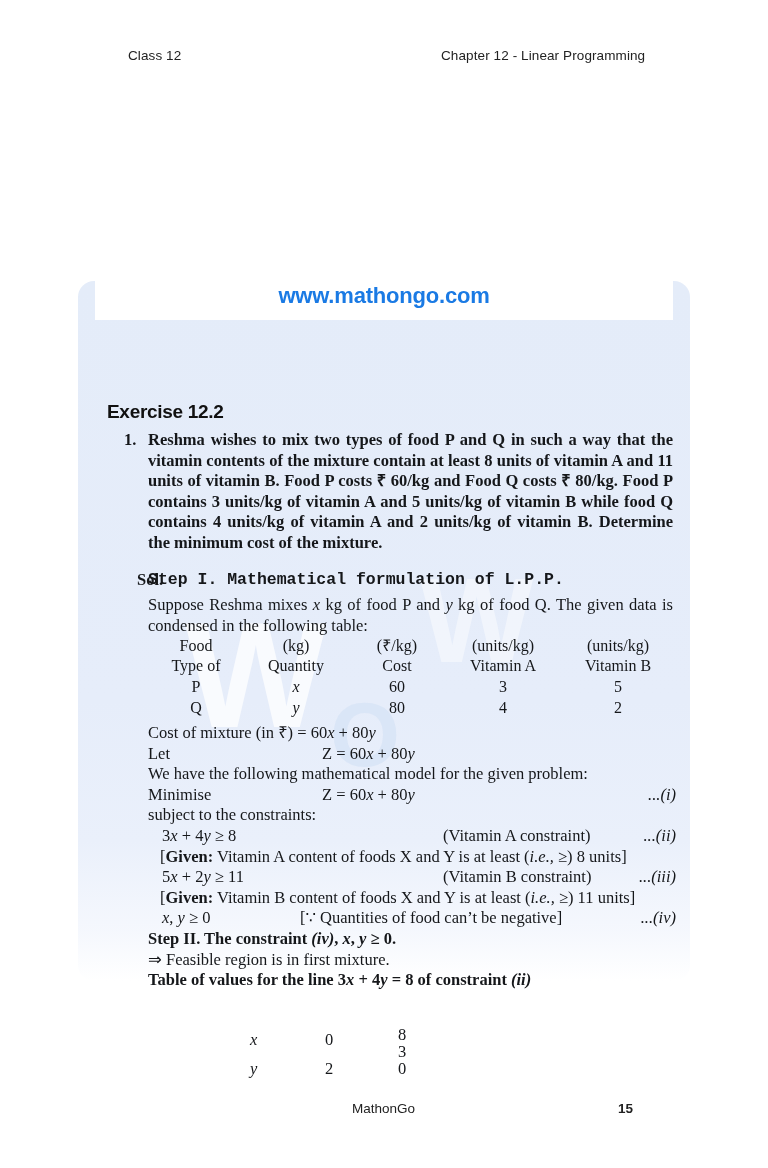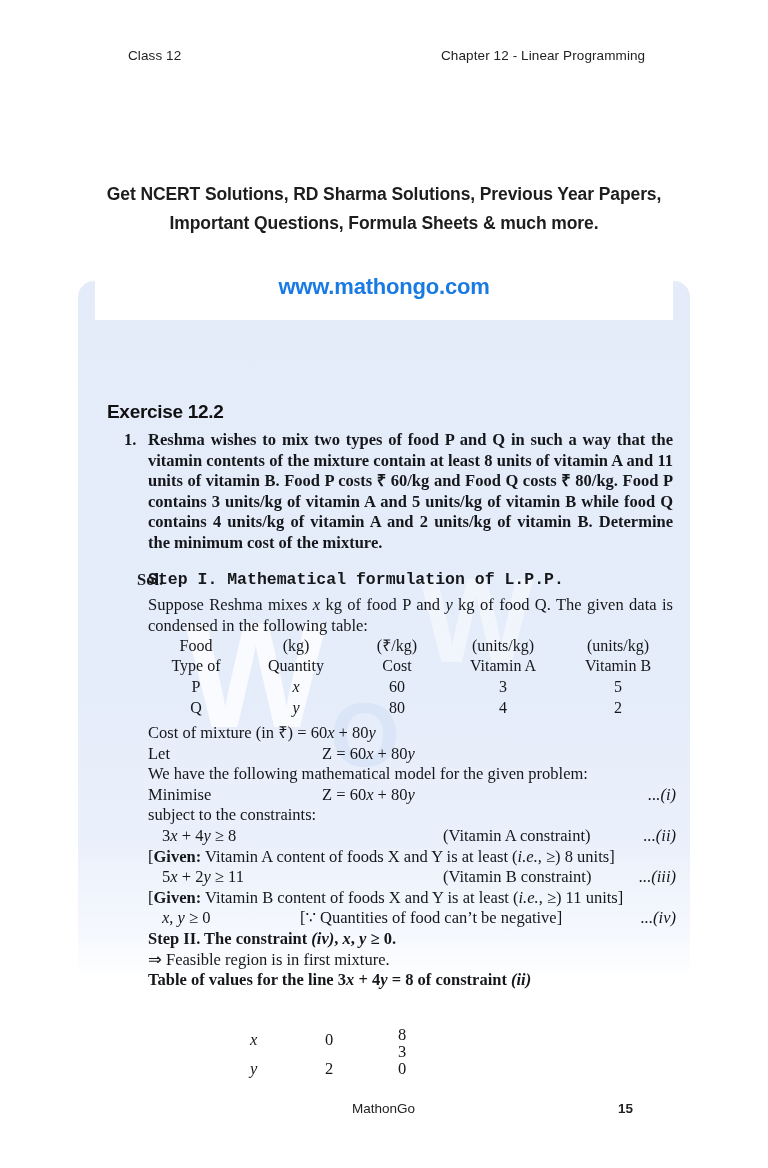--- a/index.html
+++ b/index.html
@@ -110,21 +110,21 @@
     width: 600px;
     text-align: center;
     font-size: 17.5px;
     font-weight: 700;
     color: #1d1d1d;
     line-height: 1.68;
     letter-spacing: -0.1px;
   }
   .site-url {
     position: absolute;
-    top: 274px;
+    top: 283px;
     left: 0;
     width: 768px;
     text-align: center;
     font-size: 22px;
     font-weight: 700;
     color: #1a7ae4;
     letter-spacing: -0.2px;
   }
 
   
@@ -218,21 +218,21 @@
     left: 148px;
     top: 723px;
     width: 528px;
     font-size: 16.5px;
     line-height: 20.6px;
   }
   .lines .row { position: relative; height: 20.6px; white-space: nowrap; }
   .lines .col2 { position: absolute; left: 174px; }
   .lines .tagR { position: absolute; right: 0; }
   .lines .mid { position: absolute; left: 295px; }
-  .wrap2 { white-space: normal; line-height: 20.6px; height: auto; }
+  .wrap2 { white-space: normal; line-height: 20.6px; height: auto; margin-left: 12px; }
 
   .indent { padding-left: 14px; }
   .bold { font-weight: 700; }
   .ital { font-style: italic; }
   .mathvar { font-style: italic; font-family: "Liberation Serif", serif; }
 
   
   .vtable {
     position: absolute;
     left: 250px;
@@ -285,24 +285,20 @@
   <div class="blue-panel-top-white"></div>
   <div class="wm wm-1">W</div>
   <div class="wm wm-2">W</div>
   <div class="wm wm-3">O</div>
 
   <div class="hdr">
     <div class="hdr-left">Class 12</div>
     <div class="hdr-right">Chapter 12 - Linear Programming</div>
   </div>
 
-  <div class="hero-sub">
-    <span>Get NCERT Solutions, RD Sharma Solutions, Previous Year Papers,</span><br>
-    <span>Important Questions, Formula Sheets &amp; much more.</span>
-  </div>
   <div class="site-url">www.mathongo.com</div>
 
   <div class="book">
 
     <div class="ex-title">Exercise 12.2</div>
 
     <div class="q-num">1.</div>
     <div class="q-body">Reshma wishes to mix two types of food P and Q in such a way that the vitamin contents of the mixture contain at least 8 units of vitamin A and 11 units of vitamin B. Food P costs ₹ 60/kg and Food Q costs ₹ 80/kg. Food P contains 3 units/kg of vitamin A and 5 units/kg of vitamin B while food Q contains 4 units/kg of vitamin A and 2 units/kg of vitamin B. Determine the minimum cost of the mixture.</div>
 
     <div class="sol-label">Sol.</div>

